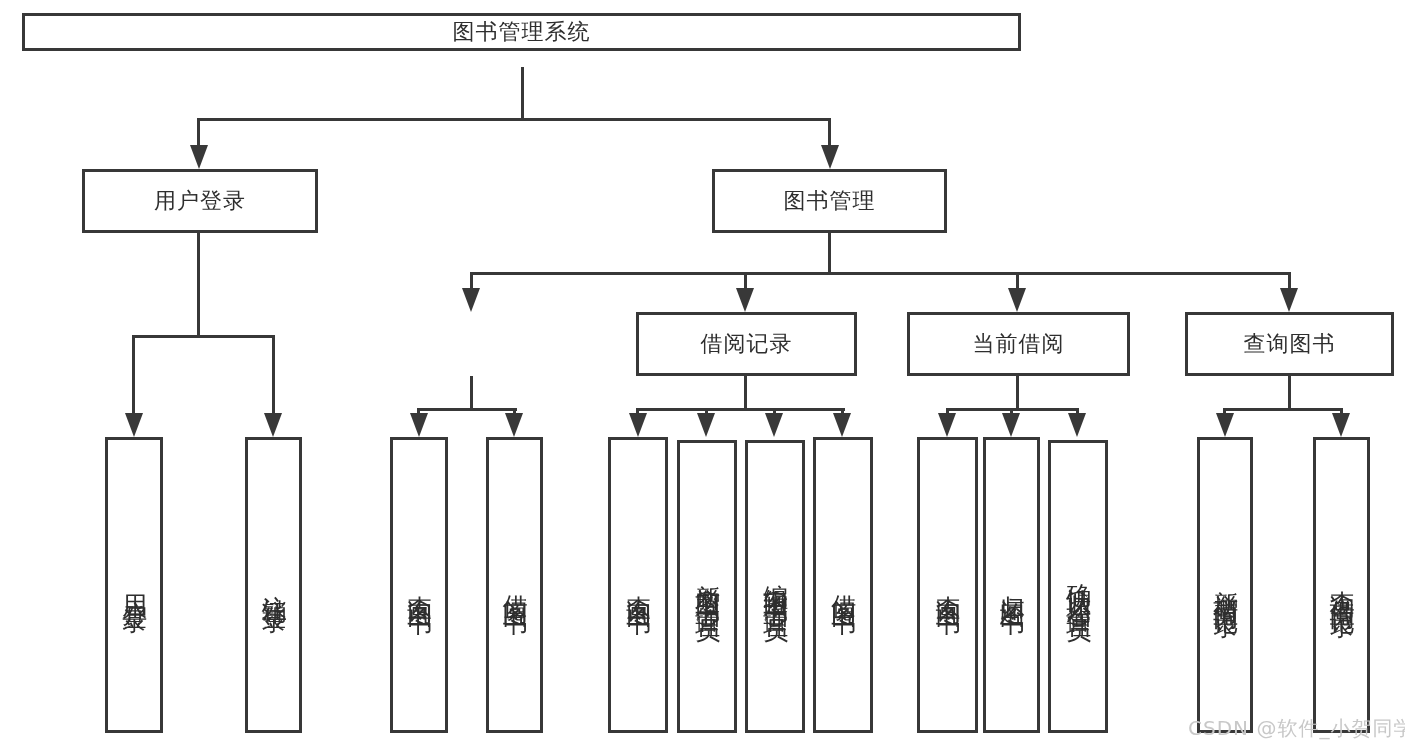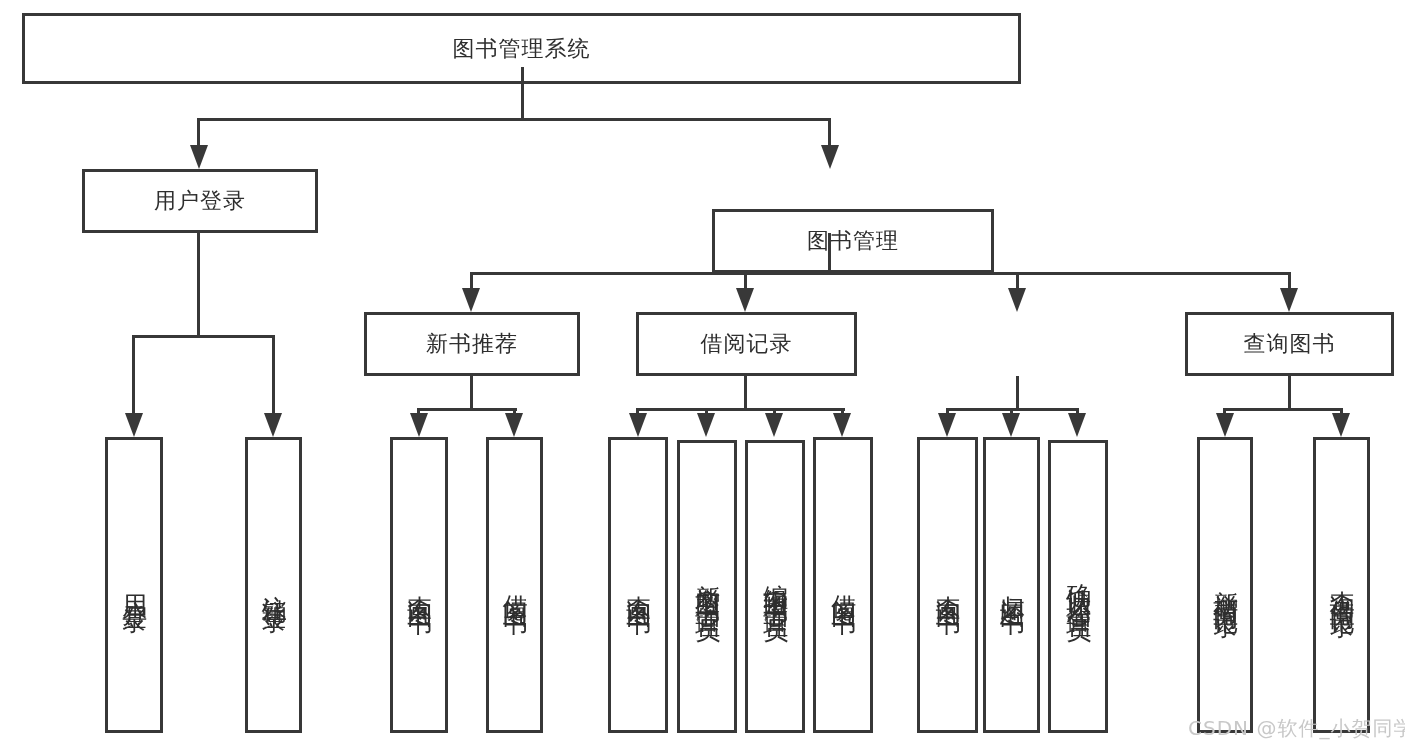--- a/index.html
+++ b/index.html
@@ -27,52 +27,52 @@
   .watermark{
     position:absolute;left:1188px;top:715px;
     font-size:20px;color:#c8c8c8;letter-spacing:1px;white-space:nowrap;
   }
 </style>
 </head>
 <body>
 
 <div class="canvas">
 
-  <div class="box hbox" style="left:22px;top:13px;width:999px;height:71px;">图书管理系统</div>
+  <div class="box hbox" style="left:22px;top:13px;width:999px;height:38px;">图书管理系统</div>
 
   <div class="line" style="left:521px;top:67px;width:3px;height:53px;"></div>
   <div class="line" style="left:197px;top:118px;width:634px;height:3px;"></div>
   <div class="line" style="left:197px;top:118px;width:3px;height:29px;"></div>
   <div class="arrow" style="left:190px;top:145px;"></div>
   <div class="line" style="left:828px;top:118px;width:3px;height:29px;"></div>
   <div class="arrow" style="left:821px;top:145px;"></div>
 
   <div class="box hbox" style="left:82px;top:169px;width:236px;height:64px;">用户登录</div>
-  <div class="box hbox" style="left:712px;top:169px;width:282px;height:64px;margin-top:40px;">图书管理</div>
+  <div class="box hbox" style="left:712px;top:169px;width:235px;height:64px;">图书管理</div>
 
   <div class="line" style="left:197px;top:233px;width:3px;height:104px;"></div>
   <div class="line" style="left:132px;top:335px;width:143px;height:3px;"></div>
   <div class="line" style="left:132px;top:335px;width:3px;height:80px;"></div>
   <div class="arrow" style="left:125px;top:413px;"></div>
   <div class="line" style="left:272px;top:335px;width:3px;height:80px;"></div>
   <div class="arrow" style="left:264px;top:413px;"></div>
 
   <div class="line" style="left:828px;top:233px;width:3px;height:41px;"></div>
   <div class="line" style="left:470px;top:272px;width:821px;height:3px;"></div>
   <div class="line" style="left:470px;top:272px;width:3px;height:18px;"></div>
   <div class="arrow" style="left:462px;top:288px;"></div>
   <div class="line" style="left:744px;top:272px;width:3px;height:18px;"></div>
   <div class="arrow" style="left:736px;top:288px;"></div>
   <div class="line" style="left:1016px;top:272px;width:3px;height:18px;"></div>
   <div class="arrow" style="left:1008px;top:288px;"></div>
   <div class="line" style="left:1288px;top:272px;width:3px;height:18px;"></div>
   <div class="arrow" style="left:1280px;top:288px;"></div>
 
-  <div class="box hbox" style="left:364px;top:312px;width:216px;height:64px;">新书推荐</div>
   <div class="box hbox" style="left:636px;top:312px;width:221px;height:64px;">借阅记录</div>
+  <div class="box hbox" style="left:907px;top:312px;width:223px;height:64px;">当前借阅</div>
   <div class="box hbox" style="left:1185px;top:312px;width:209px;height:64px;">查询图书</div>
 
   <div class="line" style="left:470px;top:376px;width:3px;height:34px;"></div>
   <div class="line" style="left:417px;top:408px;width:100px;height:3px;"></div>
   <div class="line" style="left:417px;top:408px;width:3px;height:7px;"></div>
   <div class="arrow" style="left:410px;top:413px;"></div>
   <div class="line" style="left:513px;top:408px;width:3px;height:7px;"></div>
   <div class="arrow" style="left:505px;top:413px;"></div>
 
   <div class="line" style="left:744px;top:376px;width:3px;height:34px;"></div>

